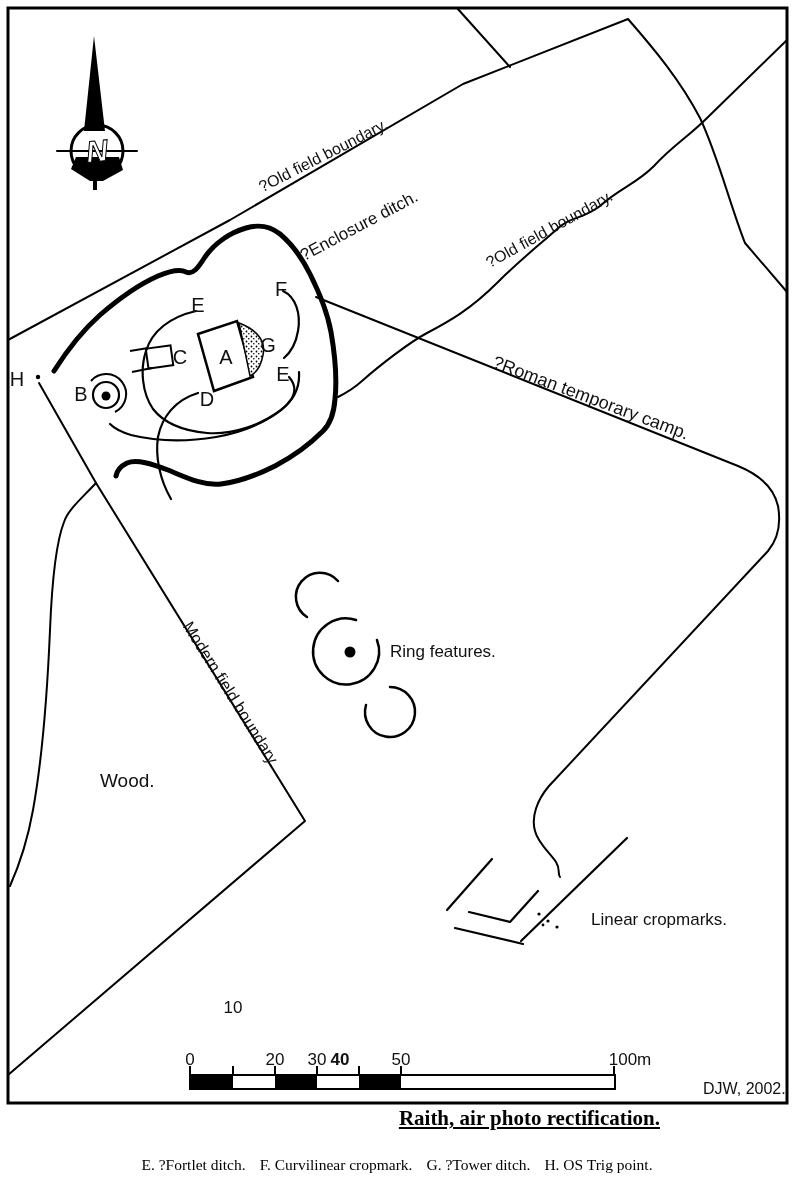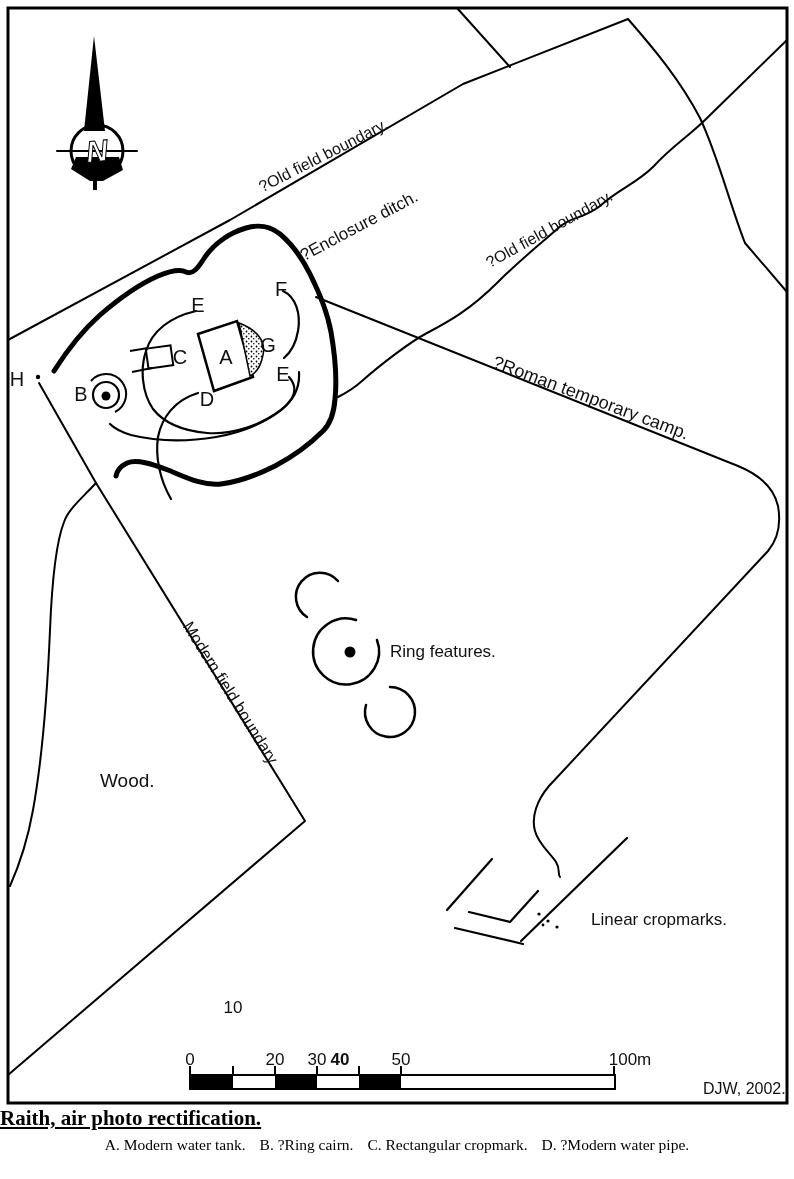--- a/index.html
+++ b/index.html
@@ -3,21 +3,21 @@
 <meta charset="utf-8">
 <style>
   html,body{margin:0;padding:0;background:#ffffff;}
   #page{position:relative;width:794px;height:1179px;background:#ffffff;overflow:hidden;
         font-family:"Liberation Sans", sans-serif;color:#000;}
   #mapsvg{position:absolute;left:0;top:0;}
   .lbl{position:absolute;white-space:nowrap;color:#111;}
   .rot{transform-origin:0 0;}
   .letter{font-size:20px;transform:translate(-50%,-50%);}
   .scale-num{font-size:17px;transform:translateX(-50%);}
-  .title{position:absolute;width:660px;text-align:left;
+  .title{position:absolute;width:660px;text-align:right;
          font-family:"Liberation Serif", serif;font-weight:bold;font-size:21px;
          text-decoration:underline;}
   .legend-line{position:absolute;width:794px;display:flex;justify-content:center;gap:14px;
          font-family:"Liberation Serif", serif;font-size:15.5px;white-space:nowrap;}
   .credit{font-size:16px;}
 </style>
 </head>
 <body>
 
 <div id="page">
@@ -146,20 +146,20 @@
   <div class="lbl scale-num" style="left:233px;top:998px;">10</div>
   <div class="lbl scale-num" style="left:275px;top:1050px;text-align:center;">20</div>
   <div class="lbl scale-num" style="left:317px;top:1050px;text-align:right;">30</div>
   <div class="lbl scale-num" style="left:340px;top:1050px;font-weight:bold;">40</div>
   <div class="lbl scale-num" style="left:401px;top:1050px;">50</div>
   <div class="lbl scale-num" style="left:630px;top:1050px;">100m</div>
 
   <div class="lbl credit" style="left:703px;top:1080px;">DJW, 2002.</div>
 
   <div class="title" style="top:1106px;">Raith, air photo rectification.</div>
-  <div class="legend-line" style="top:1136px;">
-    <span>A.  Modern water tank.</span>
-    <span>B. ?Ring cairn.</span>
-    <span>C. Rectangular cropmark.</span>
-    <span>D. ?Modern water pipe.</span>
+  <div class="legend-line" style="top:1156px;">
+    <span>E. ?Fortlet ditch.</span>
+    <span>F. Curvilinear cropmark.</span>
+    <span>G. ?Tower ditch.</span>
+    <span>H. OS Trig point.</span>
   </div>
 
 </div>
 
 </body></html>

